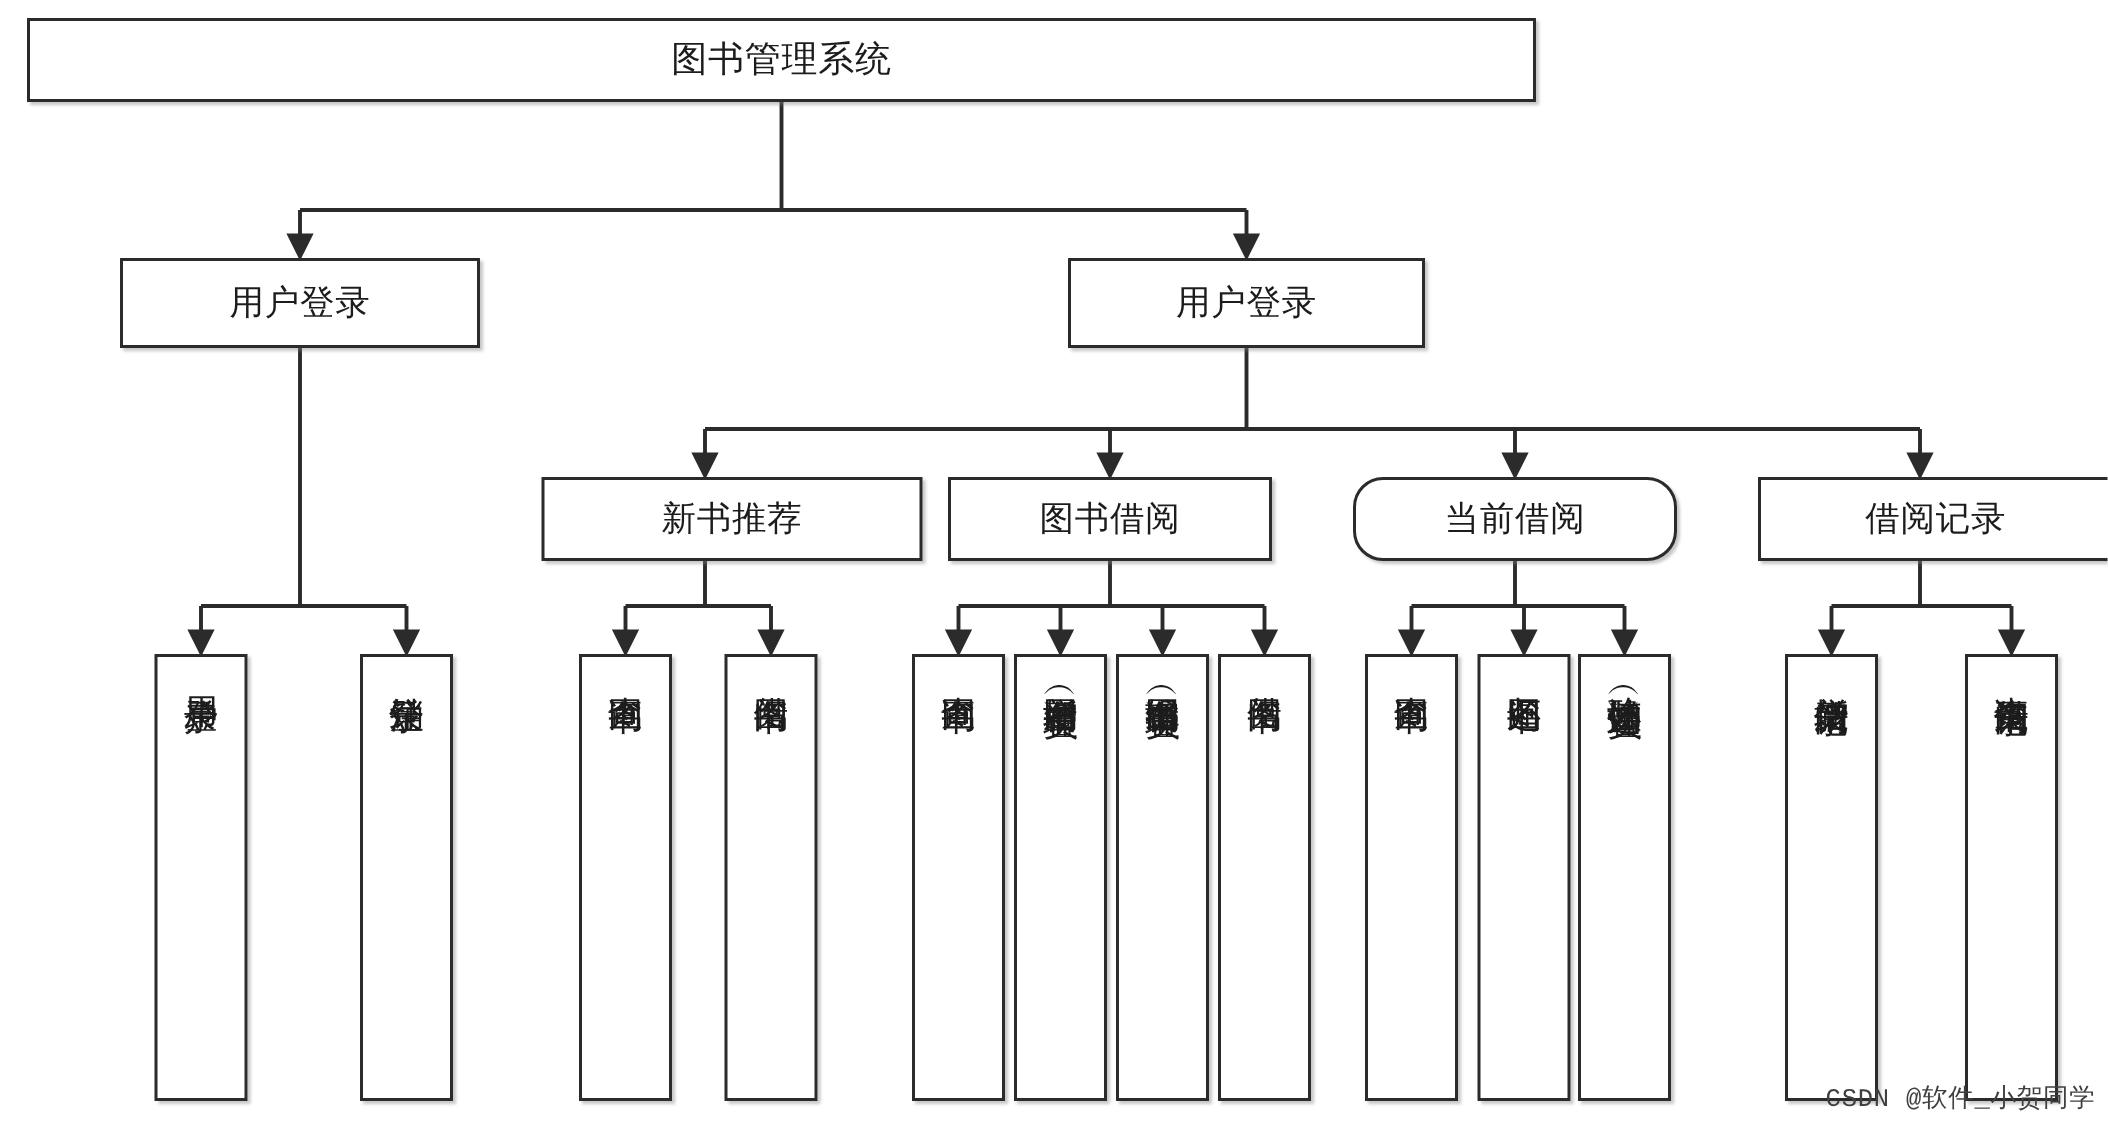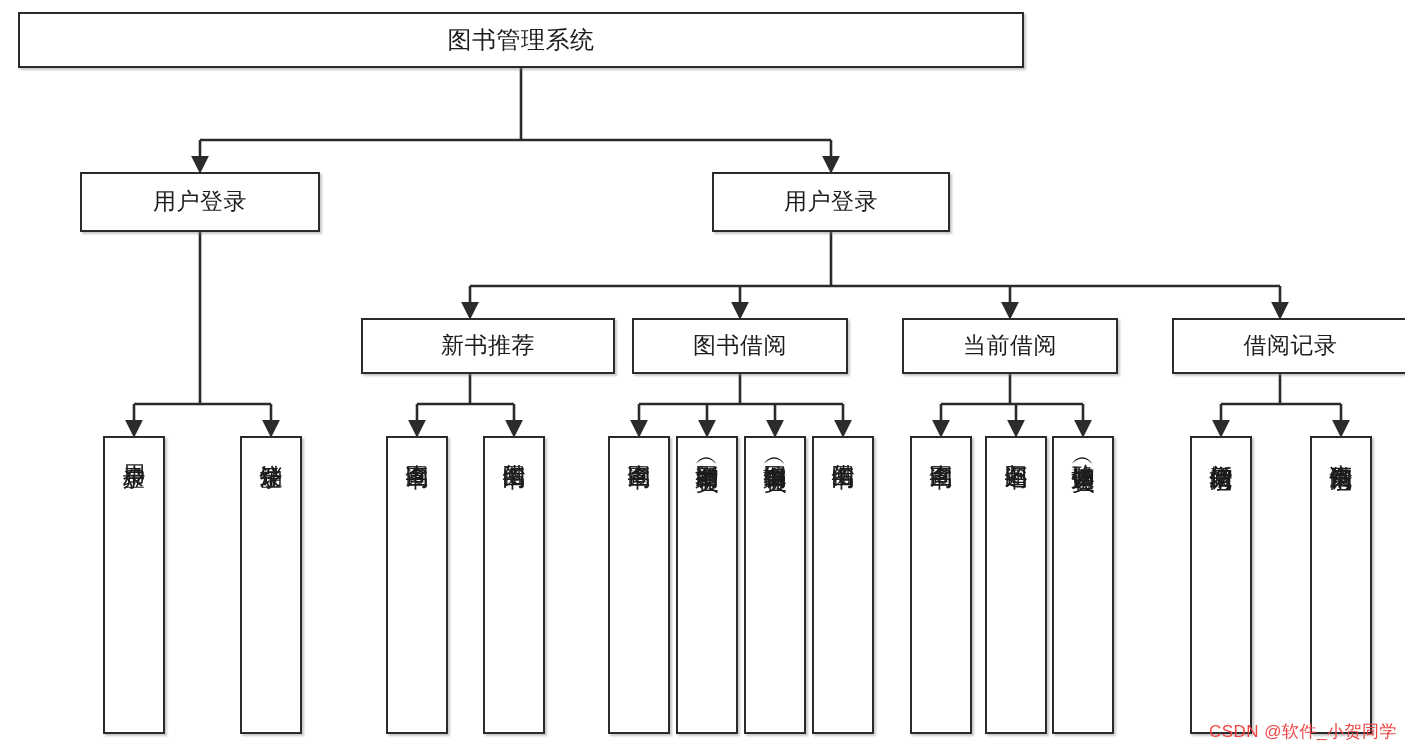--- a/index.html
+++ b/index.html
@@ -41,24 +41,25 @@
   .node.leaf{
     align-items:flex-start;
     padding-top:8px;
   }
   .node.title .lbl{font-size:24px;}
 
   #watermark{
     position:absolute;
     right:8px;bottom:4px;
     font-size:17px;
-    color:#ef4444;
+    color:#404040;
     letter-spacing:0.5px;
     white-space:nowrap;
     pointer-events:none;
+    font-family:Liberation Mono, monospace;
   }
 </style>
 </head>
 <body>
 
 <div id="canvas">
 
   <svg id="wires" viewBox="0 0 1405 747" xmlns="http://www.w3.org/2000/svg">
     <defs>
       <marker id="arrow" viewBox="0 0 12 12" refX="9.5" refY="6" markerWidth="7" markerHeight="7" orient="auto-start-reverse">
@@ -111,21 +112,21 @@
       </div>
       <div class="node" style="left: 712px; top: 172px; width: 238px; height: 60px;">
         <span class="lbl">用户登录</span>
       </div>
       <div class="node" style="left: 361px; top: 318px; width: 254px; height: 56px;">
         <span class="lbl">新书推荐</span>
       </div>
       <div class="node" style="left: 632px; top: 318px; width: 216px; height: 56px;">
         <span class="lbl">图书借阅</span>
       </div>
-      <div class="node" style="left: 902px; top: 318px; width: 216px; height: 56px;">
+      <div class="node" style="left: 902px; top: 318px; width: 216px; height: 56px; border-radius: 20px;">
         <span class="lbl">当前借阅</span>
       </div>
       <div class="node" style="left: 1172px; top: 318px; width: 237px; height: 56px;">
         <span class="lbl">借阅记录</span>
       </div>
       <div class="node leaf" style="left: 103px; top: 436px; width: 62px; height: 298px;">
         <span class="lbl">用户登录</span>
       </div>
       <div class="node leaf" style="left: 240px; top: 436px; width: 62px; height: 298px;">
         <span class="lbl">注销登录</span>

